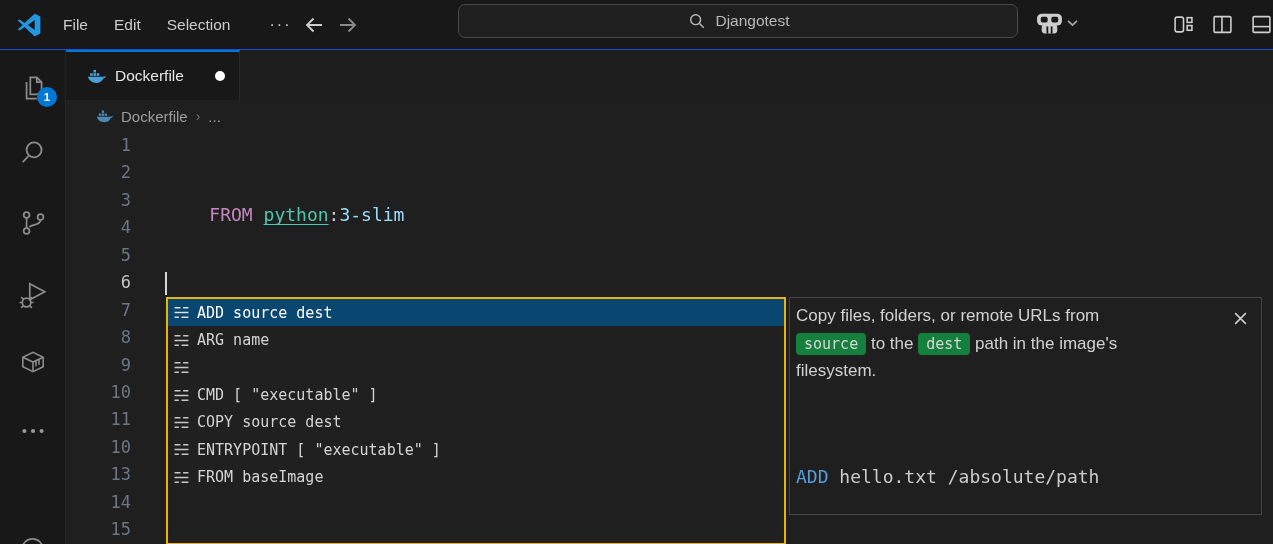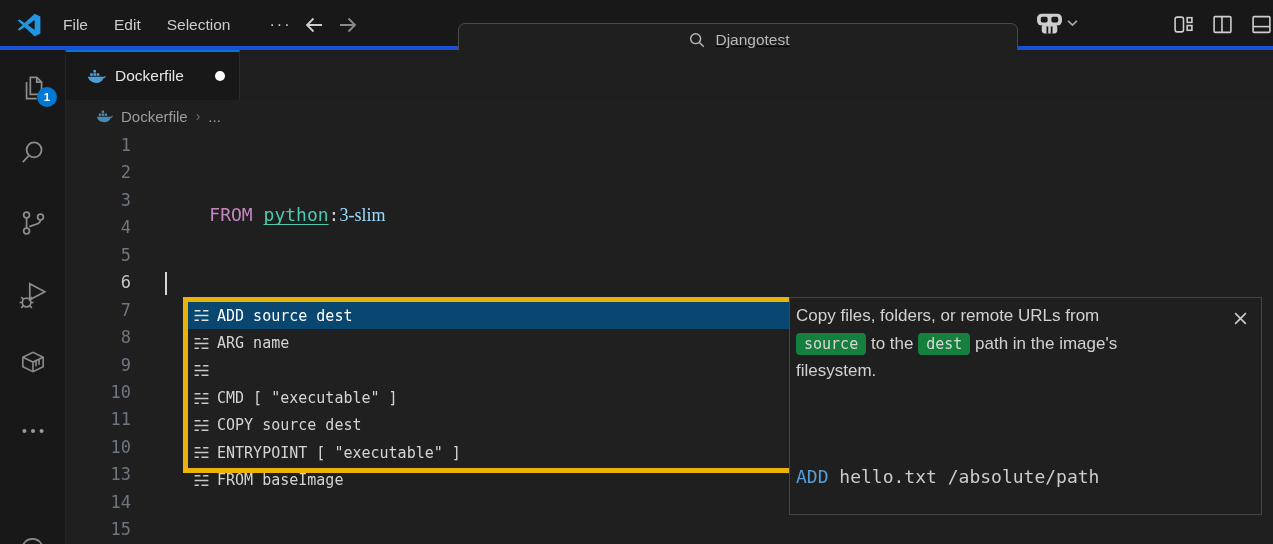--- a/index.html
+++ b/index.html
@@ -1,32 +1,32 @@
 <!DOCTYPE html>
 <html><head>
 <meta charset="utf-8">
 <style>
   * { margin:0; padding:0; box-sizing:border-box; }
   html,body { width:1273px; height:544px; overflow:hidden; background:#1f1f1f;
               font-family:"Liberation Sans", sans-serif; }
 
   
   #titlebar { position:absolute; left:0; top:0; width:1273px; height:50px;
-              background:#181818; border-bottom:4px solid #1d4ed8; }
+              background:#181818; border-bottom:1px solid #1d4ed8; }
   #vscode-logo { position:absolute; left:16px; top:12px; width:26px; height:26px; }
   #menubar { position:absolute; left:50px; top:0; height:50px; display:flex; align-items:center; }
   .menu-item { color:#cccccc; font-size:15.5px; padding:5px 13px; border-radius:5px; cursor:default; }
   .menu-overflow { color:#cccccc; font-size:16px; letter-spacing:2px; padding:5px 14px; margin-left:12px; }
   .nav-arrow { position:absolute; top:11px; width:28px; height:28px; display:flex;
                align-items:center; justify-content:center; }
   #nav-back { left:300px; }
   #nav-fwd  { left:334px; }
-  #command-center { position:absolute; left:458px; top:23px; width:560px; height:34px;
+  #command-center { position:absolute; left:458px; top:4px; width:560px; height:34px;
                     background:#1f1f1f; border:1px solid #4a4a4a; border-radius:7px;
-                    display:flex; align-items:center; justify-content:center; gap:7px;text-decoration:underline; }
+                    display:flex; align-items:center; justify-content:center; gap:7px; }
   #command-center .cc-text { color:#b9b9b9; font-size:15.5px; }
   #copilot-btn { position:absolute; left:1036px; top:11px; display:flex; align-items:center; gap:4px; }
   #layout-controls { position:absolute; left:1172px; top:13px; display:flex; gap:17px; }
   .tb-icon { width:22px; height:22px; display:flex; align-items:center; justify-content:center; }
 
   
   #activitybar { position:absolute; left:0; top:50px; width:66px; height:494px;
                  background:#181818; border-right:1px solid #252525; }
   .ab-item { position:absolute; left:17px; width:32px; height:32px; display:flex;
              align-items:center; justify-content:center; }
@@ -55,26 +55,26 @@
         color:#6e7681; font-family:"DejaVu Sans Mono", monospace; font-size:17px; }
   .ln.active { color:#c6c6c6; }
   #code { position:absolute; left:166px; top:132px; white-space:pre;
           font-family:"DejaVu Sans Mono", monospace; font-size:18px; }
   .cl { height:27.45px; line-height:27.45px; }
   .tok-comment { color:#6a9955; }
   .tok-comment.u { text-decoration:underline; text-underline-offset:3px; }
   .tok-kw { color:#c586c0; }
   .tok-image { color:#4ec9b0; text-decoration:underline; text-underline-offset:3px;margin-top:8px; }
   .tok-fg { color:#cccccc; }
-  .tok-val { color:#9cdcfe;font-family:Liberation Serif, serif; }
+  .tok-val { color:#9cdcfe; }
   #cursor { position:absolute; left:165px; top:272px; width:2px; height:23px; background:#d7d7d7; }
 
   
-  #suggest { position:absolute; left:166px; top:297px; width:620px; height:176px;
-             background:#202020; border:5px solid #eab308;margin-left:17px; }
+  #suggest { position:absolute; left:166px; top:297px; width:620px; height:248px;
+             background:#202020; border:2px solid #eab308; }
   .sg-row { height:27.44px; display:flex; align-items:center; padding-left:4px; gap:6px;
             color:#d4d4d4; font-family:"DejaVu Sans Mono", monospace; font-size:15px; white-space:pre; }
   .sg-row.selected { background:#094771; color:#ffffff; }
   .sg-icon { width:19px; height:19px; flex:0 0 19px; display:flex; align-items:center; justify-content:center; }
 
   
   #doc-panel { position:absolute; left:789px; top:297px; width:473px; height:218px;
                background:#1f1f1f; border:1px solid #454545; padding:4px 10px 4px 6px; }
   #doc-close { position:absolute; right:12px; top:11px; width:18px; height:18px;
                display:flex; align-items:center; justify-content:center; }

